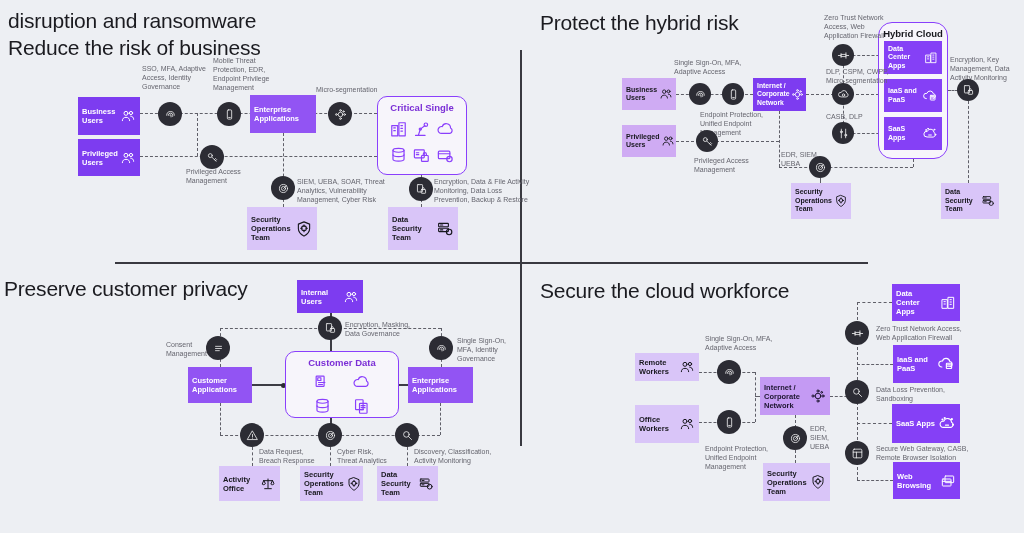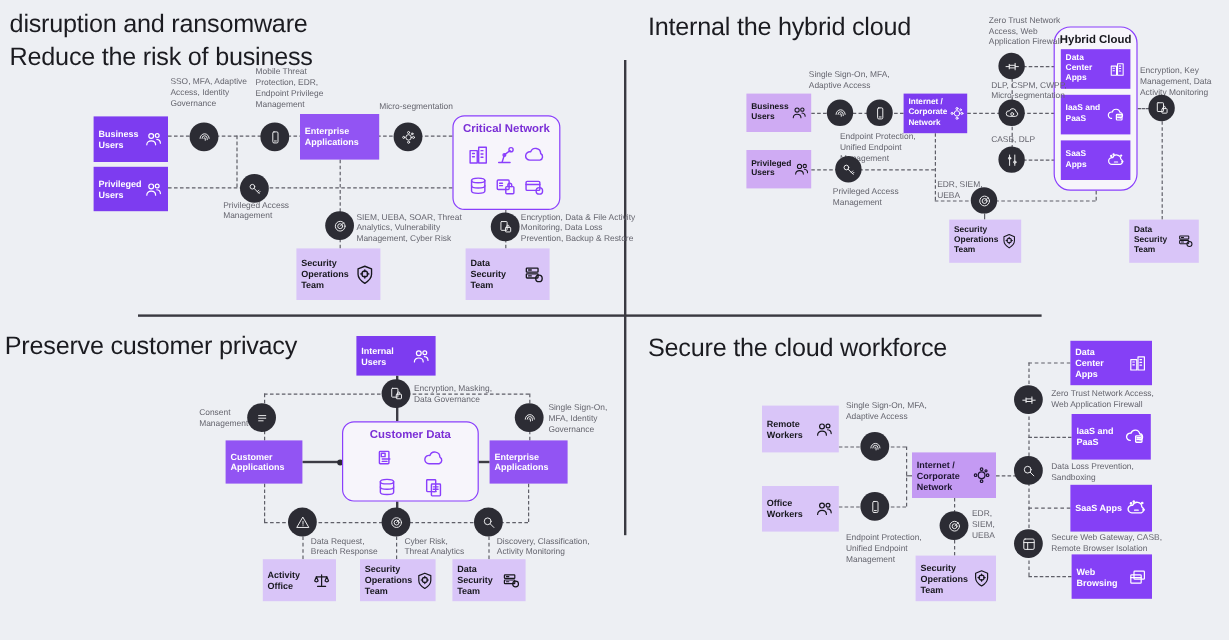--- a/index.html
+++ b/index.html
@@ -81,21 +81,21 @@
         <path d="M3.5 19c0-3.2 2.3-5 5.5-5s5.5 1.8 5.5 5"></path>
         <circle cx="16.5" cy="7.5" r="2.4"></circle>
         <path d="M16 12.2c2.8.3 4.5 2 4.5 4.8"></path>
       </svg>
     </span>
 </div>
 <div class="box p2 just-c" style="left:250px;top:95px;width:66px;height:38px">
   <span class="lbl">Enterprise Applications</span>
 </div>
 <div class="outline" style="left:377px;top:96px;width:90px;height:79px">
-  <div class="otitle vio">Critical Network</div>
+  <div class="otitle vio">Critical Single</div>
   <div class="igrid">
     <span class="ic w19">
         <svg viewBox="0 0 24 24" fill="none" stroke="currentColor" stroke-width="1.5" stroke-linecap="round" stroke-linejoin="round">
           <rect x="3.5" y="7" width="7.5" height="13"></rect>
           <rect x="12.5" y="3.5" width="8" height="16.5"></rect>
           <path d="M6 10h2M6 13.5h2M15 7h2M15 10.5h2M15 14h2"></path>
         </svg>
       </span>
     <span class="ic w19">
         <svg viewBox="0 0 24 24" fill="none" stroke="currentColor" stroke-width="1.5" stroke-linecap="round" stroke-linejoin="round">
@@ -211,21 +211,21 @@
     </span>
   </div>
 
 <div class="ann" style="left:142px;top:64px;width:72px">SSO, MFA, Adaptive Access, Identity Governance</div>
 <div class="ann" style="left:213px;top:56px;width:68px">Mobile Threat Protection, EDR, Endpoint Privilege Management</div>
 <div class="ann" style="left:316px;top:85px;width:90px">Micro-segmentation</div>
 <div class="ann" style="left:186px;top:167px;width:66px">Privileged Access Management</div>
 <div class="ann" style="left:297px;top:177px;width:92px">SIEM, UEBA, SOAR, Threat Analytics, Vulnerability Management, Cyber Risk</div>
 <div class="ann" style="left:434px;top:177px;width:96px">Encryption, Data &amp; File Activity Monitoring, Data Loss Prevention, Backup &amp; Restore</div>
 
-<div class="t" style="left:540px;top:10px;width:320px">Internal the hybrid cloud</div>
+<div class="t" style="left:540px;top:10px;width:320px">Protect the hybrid risk</div>
 
 <div class="dh" style="left:676px;top:94px;width:77px"></div>
 <div class="dh" style="left:806px;top:94px;width:78px"></div>
 <div class="dv" style="left:843px;top:55px;height:84px"></div>
 <div class="dh" style="left:843px;top:55px;width:41px"></div>
 <div class="dh" style="left:843px;top:133px;width:41px"></div>
 <div class="dh" style="left:676px;top:141px;width:103px"></div>
 <div class="dv" style="left:779px;top:111px;height:56px"></div>
 <div class="dh" style="left:779px;top:167px;width:134px"></div>
 <div class="dv" style="left:913px;top:159px;height:8px"></div>
@@ -569,21 +569,21 @@
 <div class="dv" style="left:755px;top:372px;height:50px"></div>
 <div class="dh" style="left:755px;top:396px;width:6px"></div>
 <div class="dh" style="left:830px;top:396px;width:27px"></div>
 <div class="dv" style="left:857px;top:302px;height:178px"></div>
 <div class="dh" style="left:857px;top:302px;width:35px"></div>
 <div class="dh" style="left:857px;top:364px;width:36px"></div>
 <div class="dh" style="left:857px;top:423px;width:35px"></div>
 <div class="dh" style="left:857px;top:480px;width:36px"></div>
 <div class="dv" style="left:795px;top:415px;height:48px"></div>
 
-<div class="box lt2" style="left:635px;top:338px;width:64px;height:39px">
+<div class="box lt2" style="left:635px;top:353px;width:64px;height:28px">
   <span class="lbl">Remote Workers</span>
   <span class="ic w16">
       <svg viewBox="0 0 24 24" fill="none" stroke="currentColor" stroke-width="1.5" stroke-linecap="round" stroke-linejoin="round">
         <circle cx="9" cy="8" r="3"></circle>
         <path d="M3.5 19c0-3.2 2.3-5 5.5-5s5.5 1.8 5.5 5"></path>
         <circle cx="16.5" cy="7.5" r="2.4"></circle>
         <path d="M16 12.2c2.8.3 4.5 2 4.5 4.8"></path>
       </svg>
     </span>
 </div>

